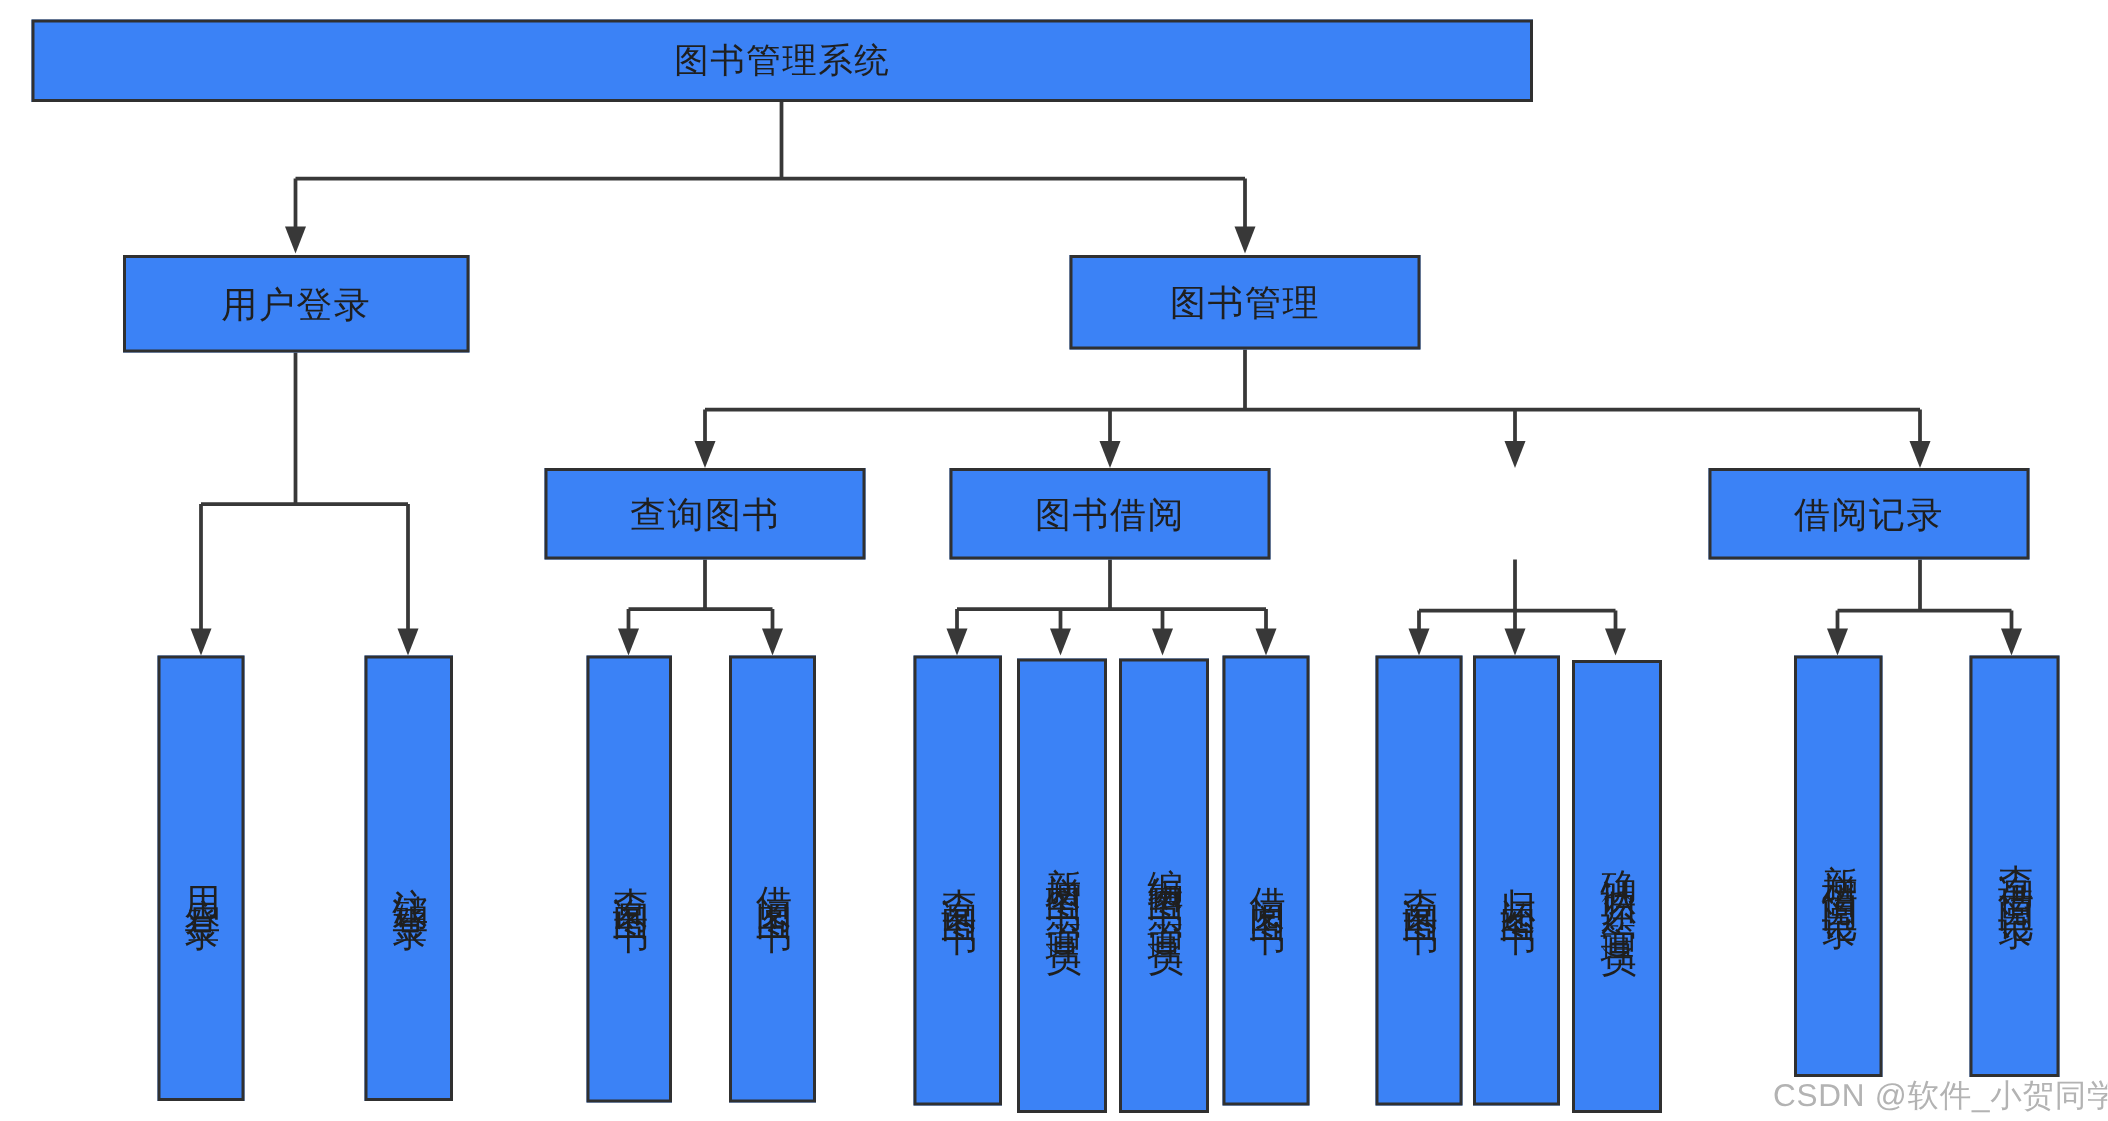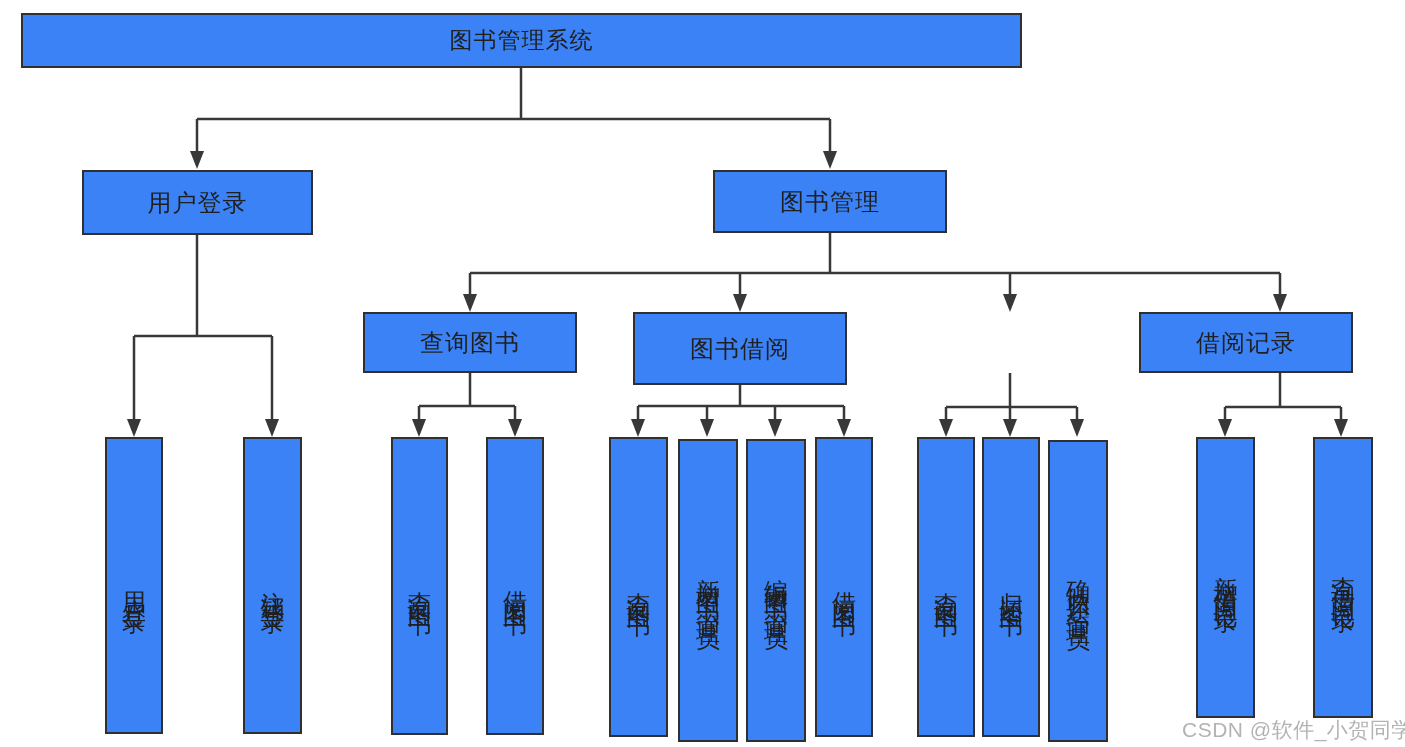--- a/index.html
+++ b/index.html
@@ -68,21 +68,21 @@
   <div class="box" style="left:82px; top:170px; width:231px; height:65px;">
     <span class="h-label">用户登录</span>
   </div>
   <div class="box" style="left:713px; top:170px; width:234px; height:63px;">
     <span class="h-label">图书管理</span>
   </div>
 
   <div class="box" style="left:363px; top:312px; width:214px; height:61px;">
     <span class="h-label">查询图书</span>
   </div>
-  <div class="box" style="left:633px; top:312px; width:214px; height:73px;">
+  <div class="box" style="left:633px; top:312px; width:214px; height:61px;">
     <span class="h-label">图书借阅</span>
   </div>
   <div class="box" style="left:1139px; top:312px; width:214px; height:61px;">
     <span class="h-label">借阅记录</span>
   </div>
 
   <div class="box" style="left:105px; top:437px; width:58px; height:297px;">
     <span class="v-label">用户登录</span>
   </div>
   <div class="box" style="left:243px; top:437px; width:59px; height:297px;">

